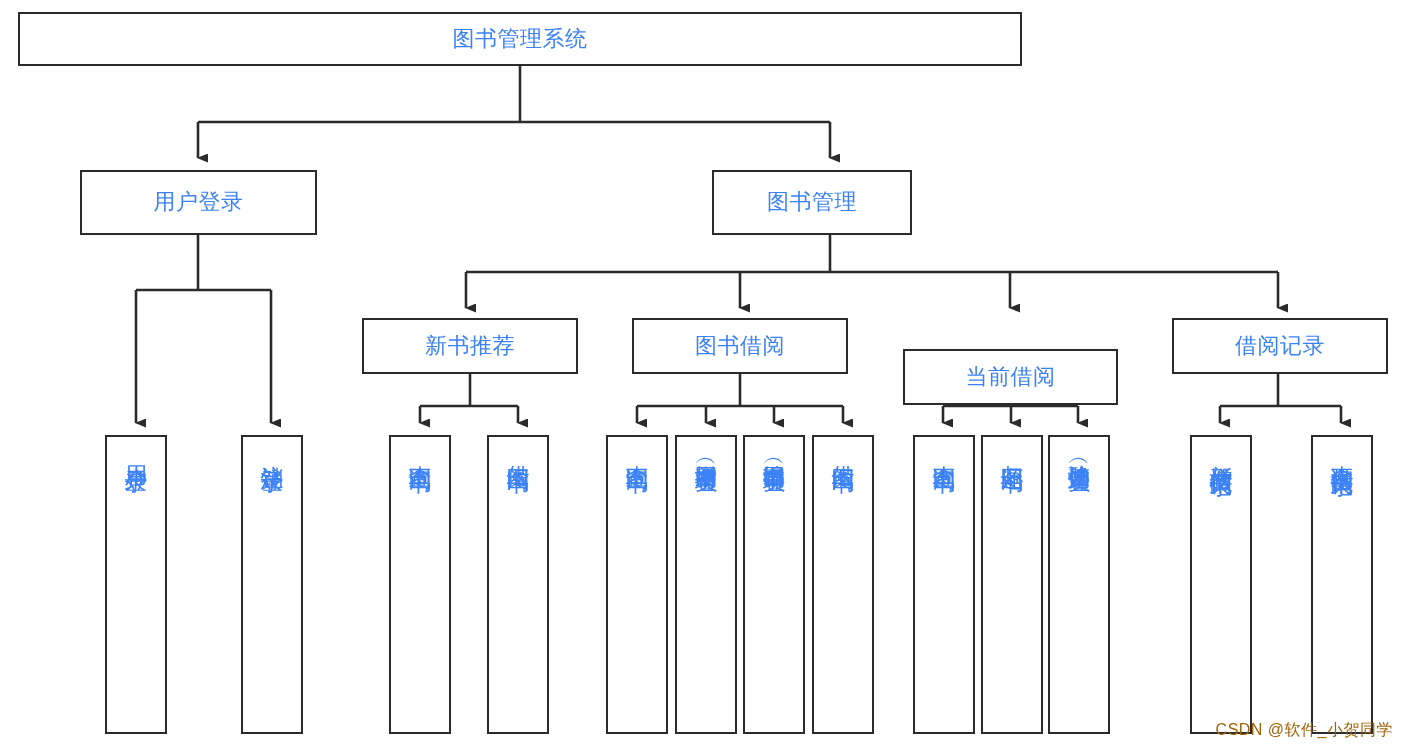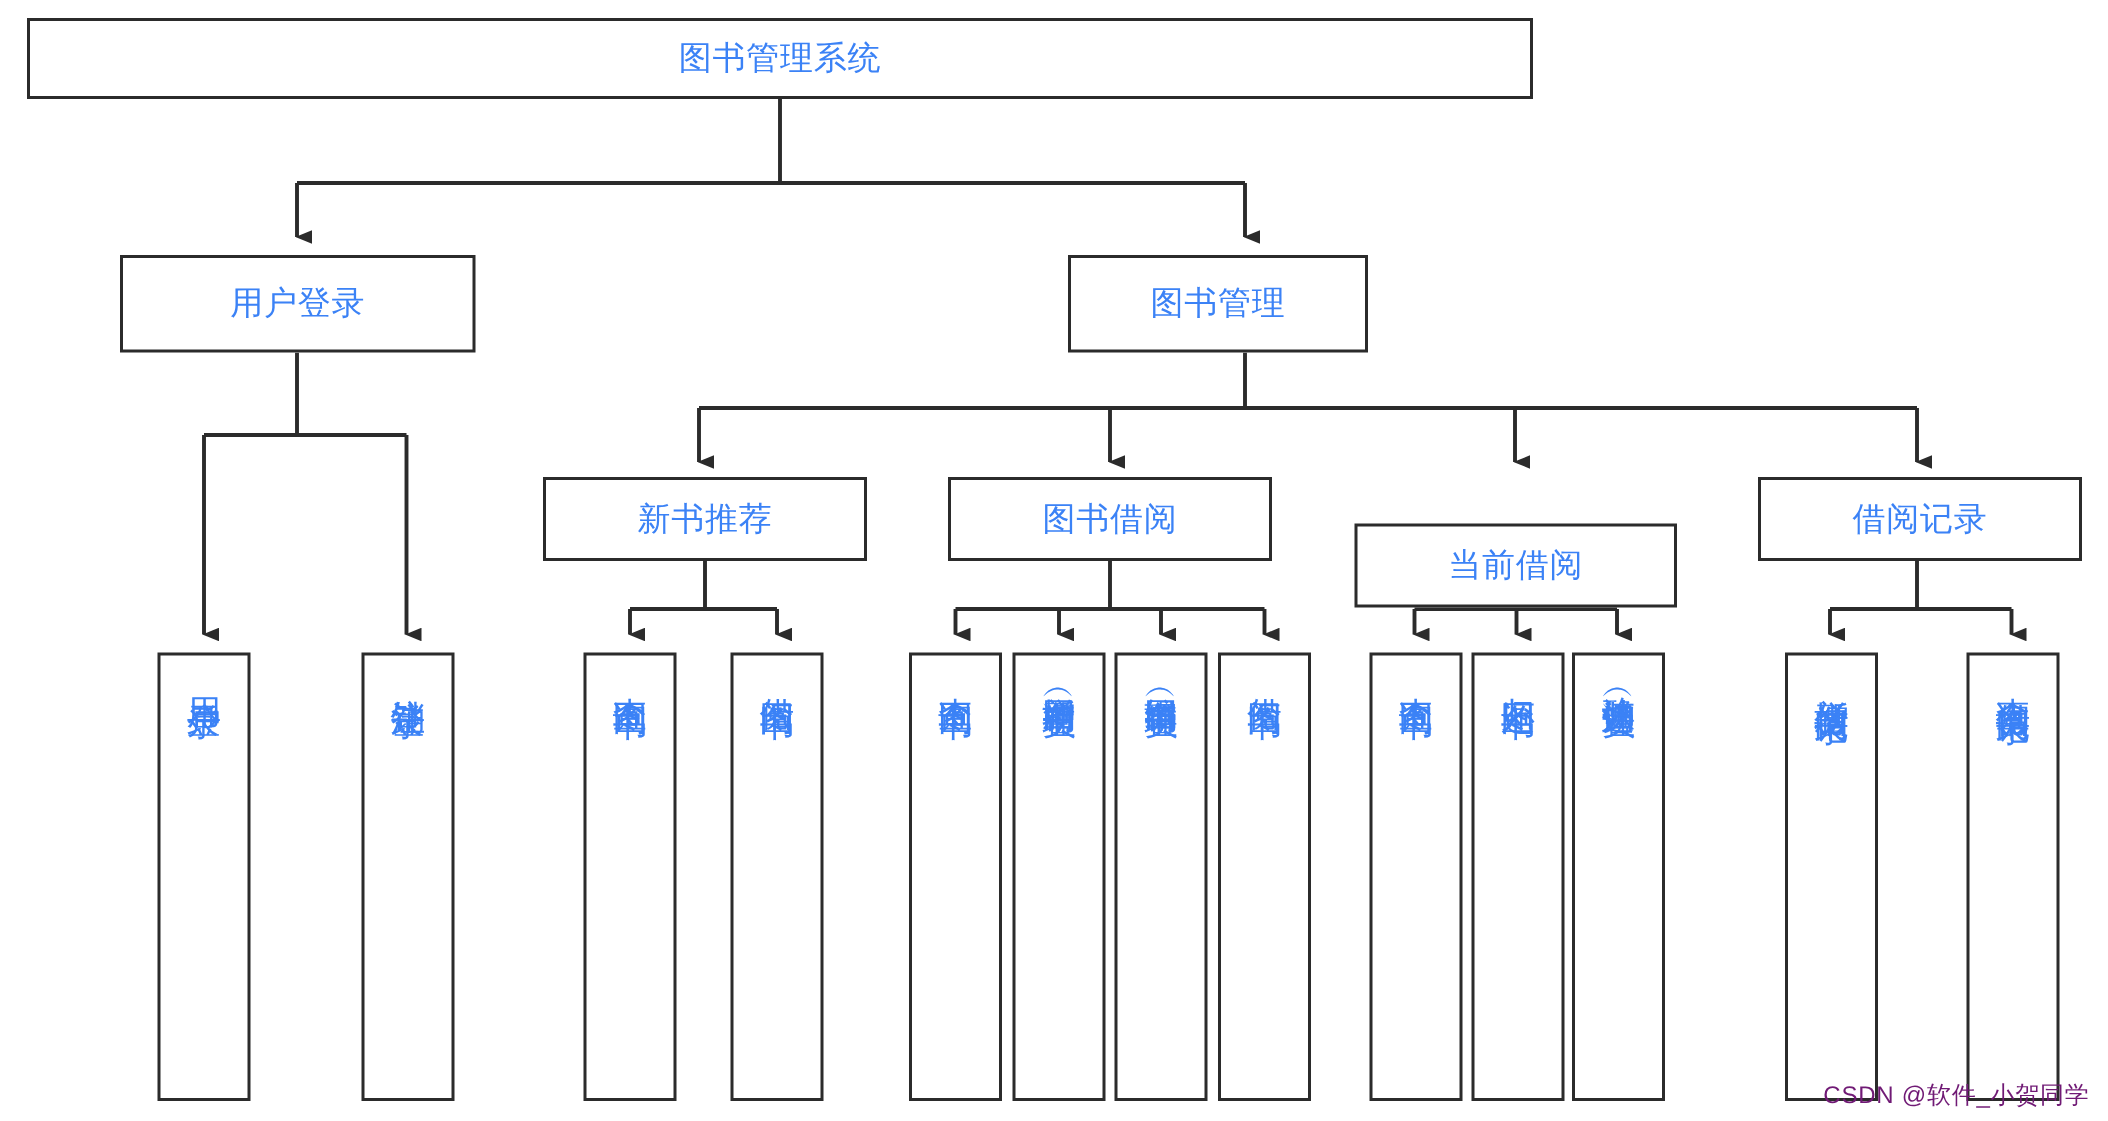--- a/index.html
+++ b/index.html
@@ -62,21 +62,21 @@
   }
   .node.vert.tall .node-label {
     font-size: 22px;
     letter-spacing: 1px;
   }
   .watermark {
     position: absolute;
     right: 12px;
     bottom: 6px;
     font-size: 16px;
-    color: #701a75;
+    color: #a16207;
     letter-spacing: 0.5px;
     z-index: 5;
     white-space: nowrap;
   }
 </style>
 </head>
 <body>
 
 <div id="stage">
 

